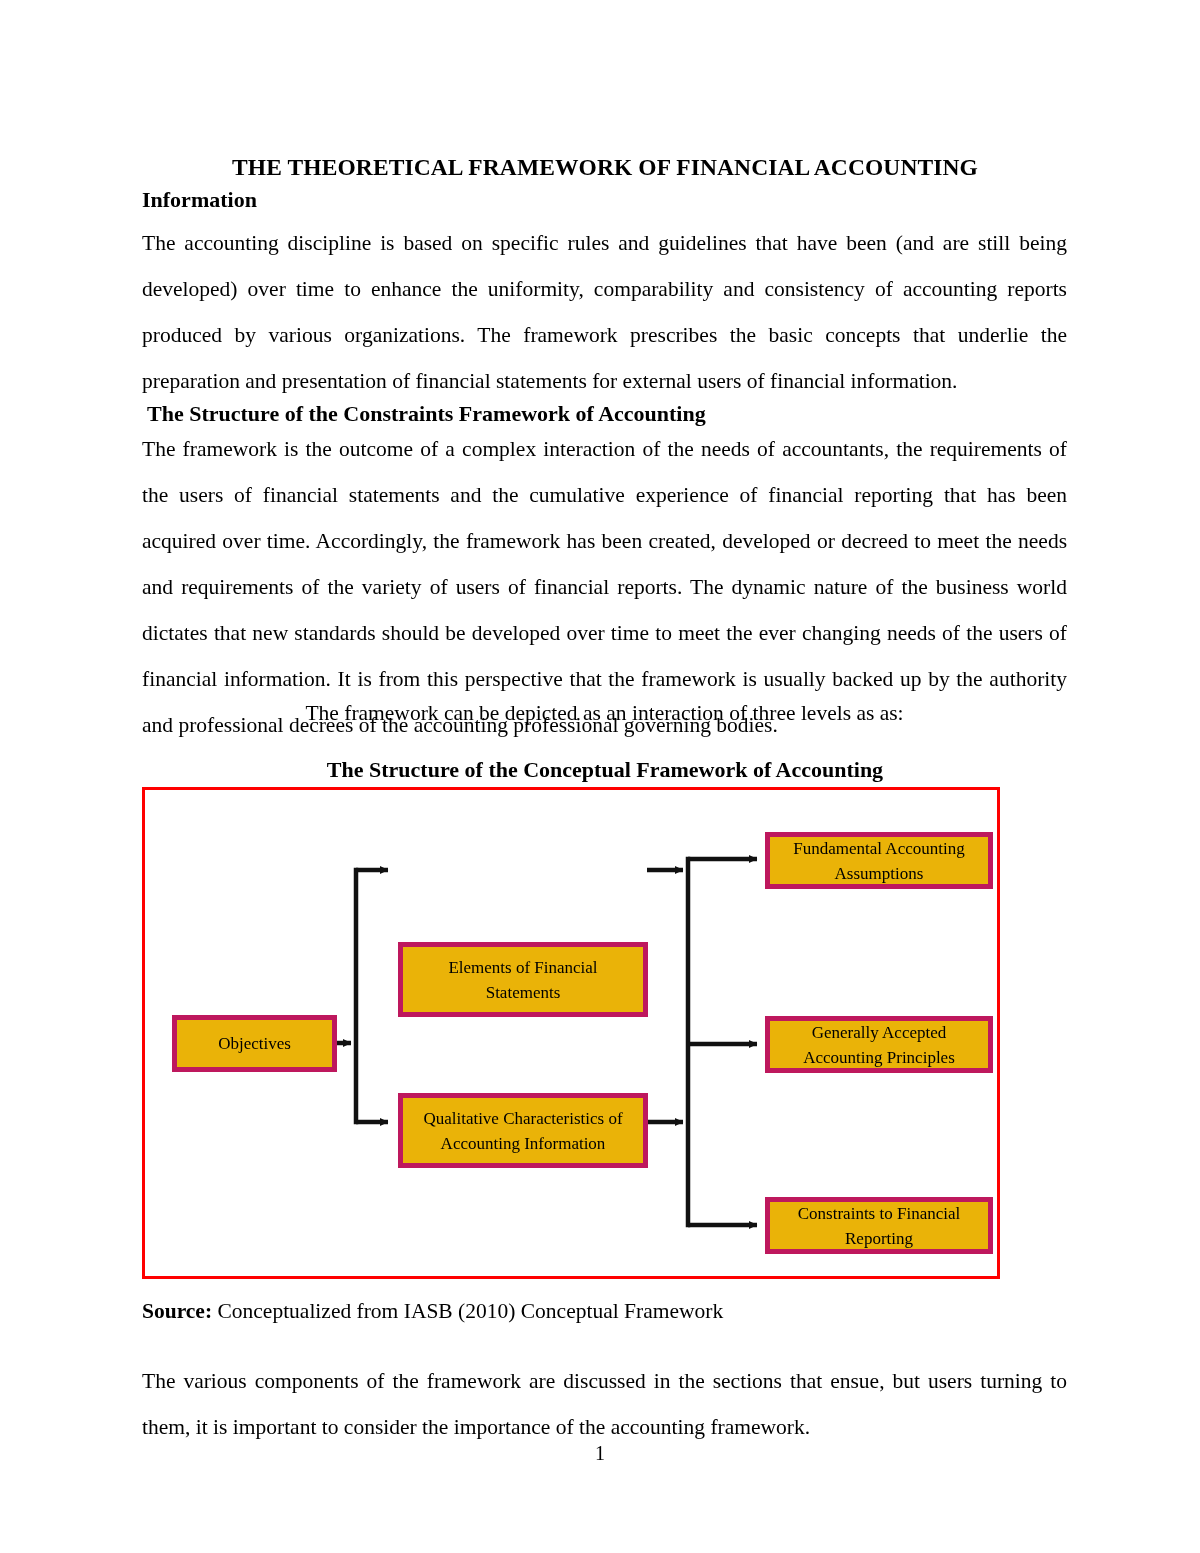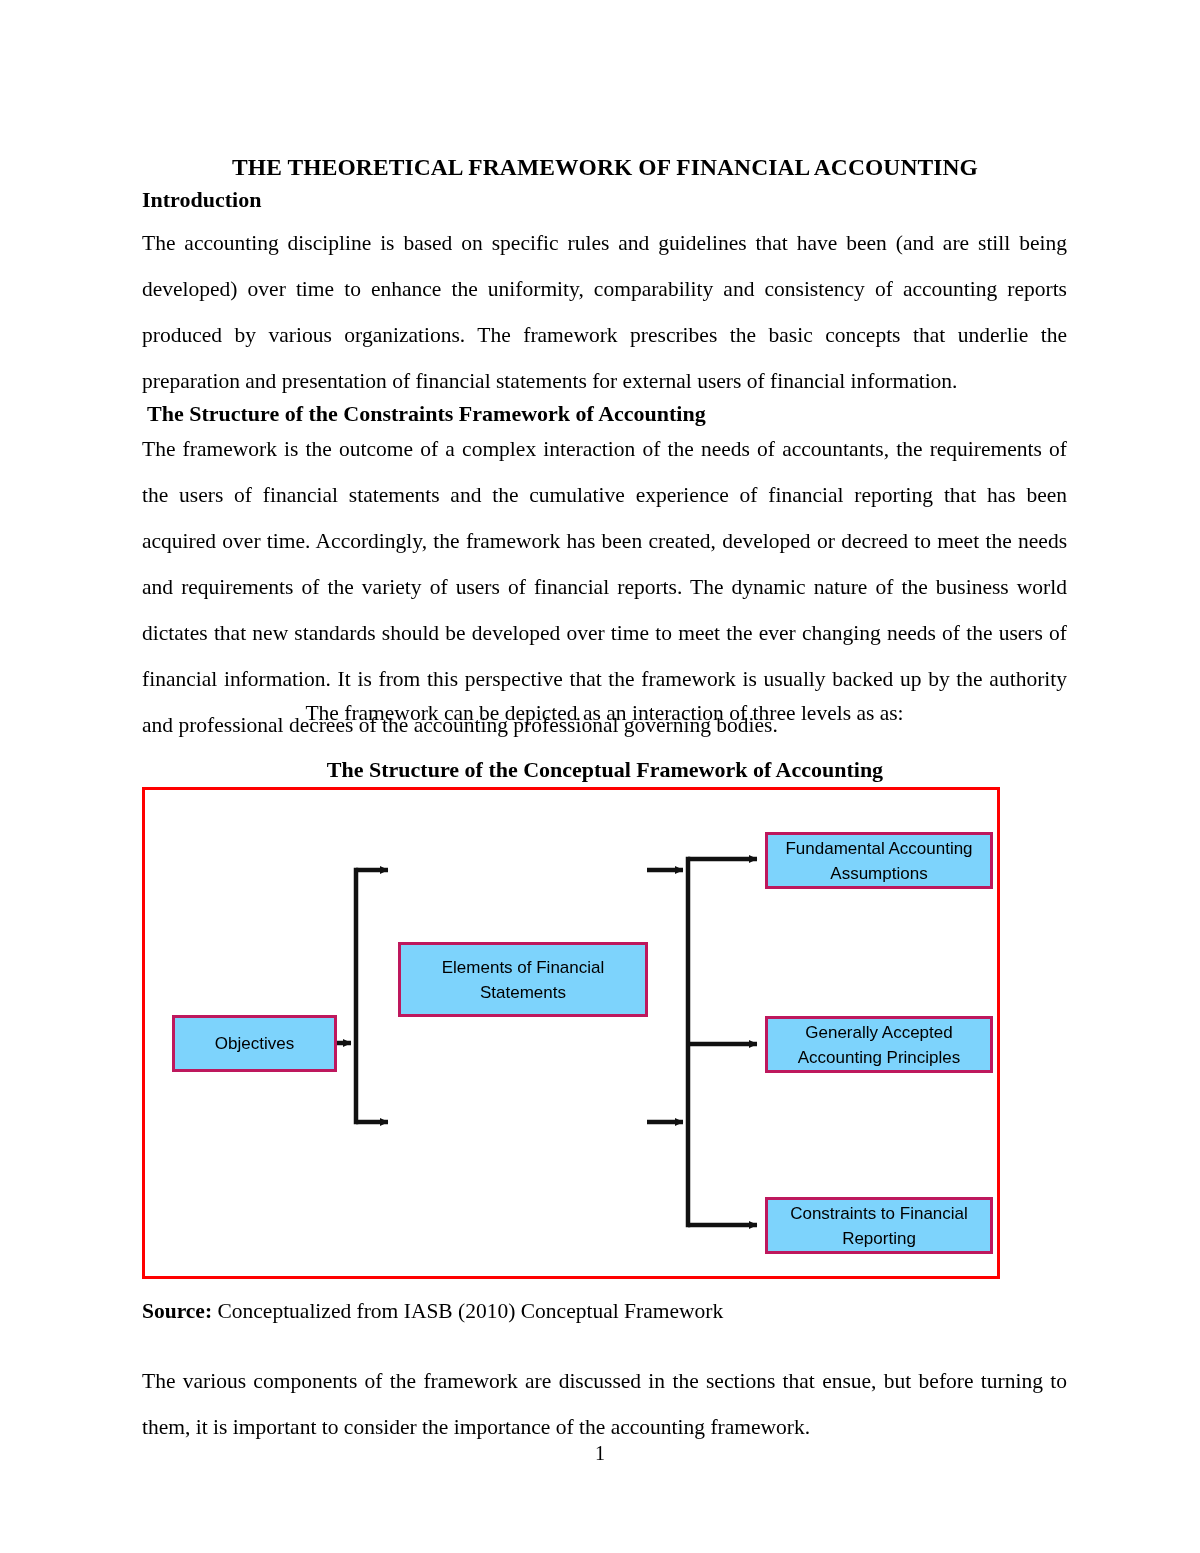--- a/index.html
+++ b/index.html
@@ -78,28 +78,28 @@
 
   .fig-canvas {
     position: absolute;
     left: 0; top: 0;
     width: 858px;
     height: 492px;
   }
 
   .node {
     position: absolute;
-    border: 3px solid #be185d;
-    background: #7dd3fc;
+    border: 5px solid #be185d;
+    background: #eab308;
     box-sizing: border-box;
     display: flex;
     align-items: center;
     justify-content: center;
     text-align: center;
-    font-family: Liberation Sans, sans-serif;
+    font-family: Liberation Serif, serif;
     font-size: 17px;
     line-height: 25px;
     color: #000000;
   }
   .node span { display: block; padding: 0 6px; }
 
   
   .source-line {
     position: absolute;
     left: 142px;
@@ -118,21 +118,21 @@
     font-size: 20px;
   }
 </style>
 </head>
 <body>
 
 <div class="page">
 
   <div class="doc-title">THE THEORETICAL FRAMEWORK OF FINANCIAL ACCOUNTING</div>
 
-  <div class="section-heading" style="left:142px; top:173px;">Introduction</div>
+  <div class="section-heading" style="left:142px; top:173px;">Information</div>
 
   <div class="para" style="top:208px;">The accounting discipline is based on specific rules and guidelines that have been (and are still being developed) over time to enhance the uniformity, comparability and consistency of accounting reports produced by various organizations. The framework prescribes the basic concepts that underlie the preparation and presentation of financial statements for external users of financial information.</div>
 
   <div class="section-heading" style="left:147px; top:387px;">The Structure of the Constraints Framework of Accounting</div>
 
   <div class="para" style="top:414px;">The framework is the outcome of a complex interaction of the needs of accountants, the requirements of the users of financial statements and the cumulative experience of financial reporting that has been acquired over time. Accordingly, the framework has been created, developed or decreed to meet the needs and requirements of the variety of users of financial reports. The dynamic nature of the business world dictates that new standards should be developed over time to meet the ever changing needs of the users of financial information. It is from this perspective that the framework is usually backed up by the authority and professional decrees of the accounting professional governing bodies.</div>
 
   <div class="para nojust" style="top:678px;text-align:center;">The framework can be depicted as an interaction of three levels as as:</div>
 
   <div class="fig-title">The Structure of the Conceptual Framework of Accounting</div>
@@ -169,37 +169,40 @@
       </svg>
 
       <div class="node" style="left:13px; top:225px; width:165px; height:57px;margin-left:14px;">
         <span>Objectives</span>
       </div>
 
       <div class="node" style="left:253px; top:152px; width:250px; height:75px;">
         <span>Elements of Financial Statements</span>
       </div>
 
+      <div class="node" style="left:253px; top:303px; width:250px; height:75px;">
+        <span>Qualitative Characteristics of Accounting Information</span>
+      </div>
 
       <div class="node" style="left:620px; top:42px; width:228px; height:57px;">
         <span>Fundamental Accounting Assumptions</span>
       </div>
 
       <div class="node" style="left:620px; top:226px; width:228px; height:57px;">
         <span>Generally Accepted Accounting Principles</span>
       </div>
 
       <div class="node" style="left:620px; top:407px; width:228px; height:57px;">
         <span>Constraints to Financial Reporting</span>
       </div>
 
     </div>
   </div>
 
   <div class="source-line">
     <b>Source:</b><span> Conceptualized from IASB (2010) Conceptual Framework</span>
   </div>
 
-  <div class="para" style="top:1346px;">The various components of the framework are discussed in the sections that ensue, but before turning to them, it is important to consider the importance of the accounting framework.</div>
+  <div class="para" style="top:1346px;">The various components of the framework are discussed in the sections that ensue, but users turning to them, it is important to consider the importance of the accounting framework.</div>
 
   <div class="page-number">1</div>
 
 </div>
 
 </body></html>

